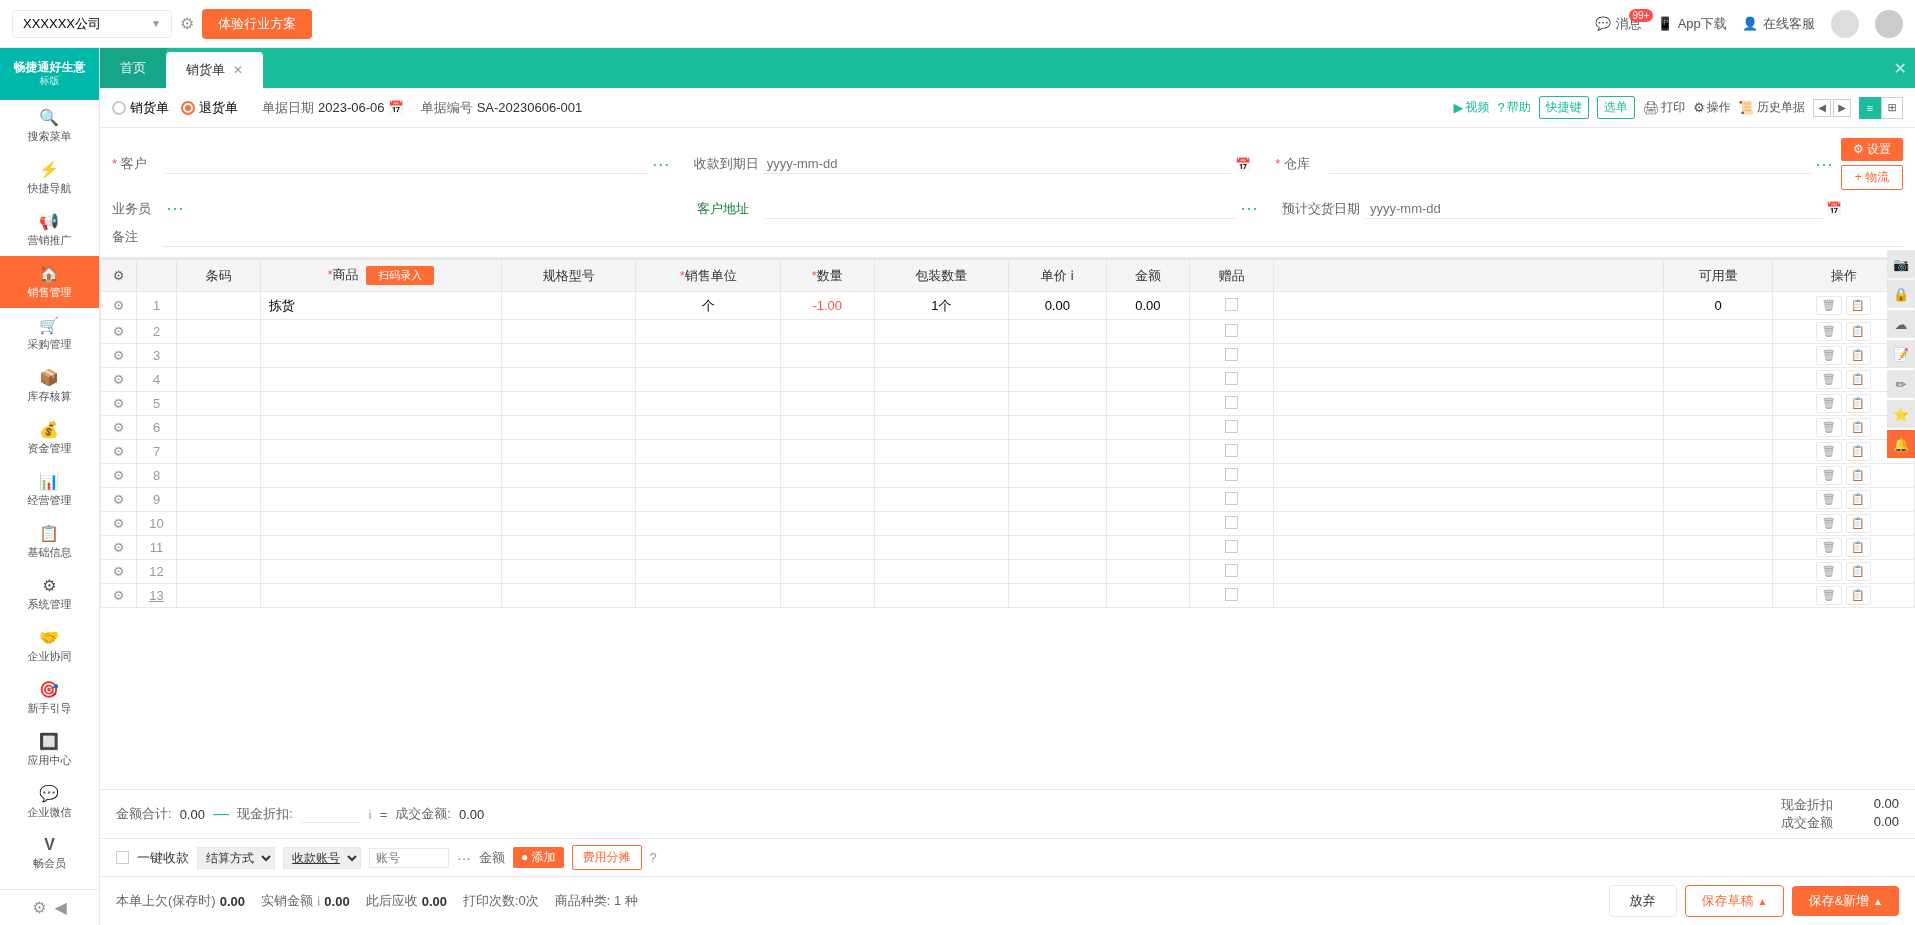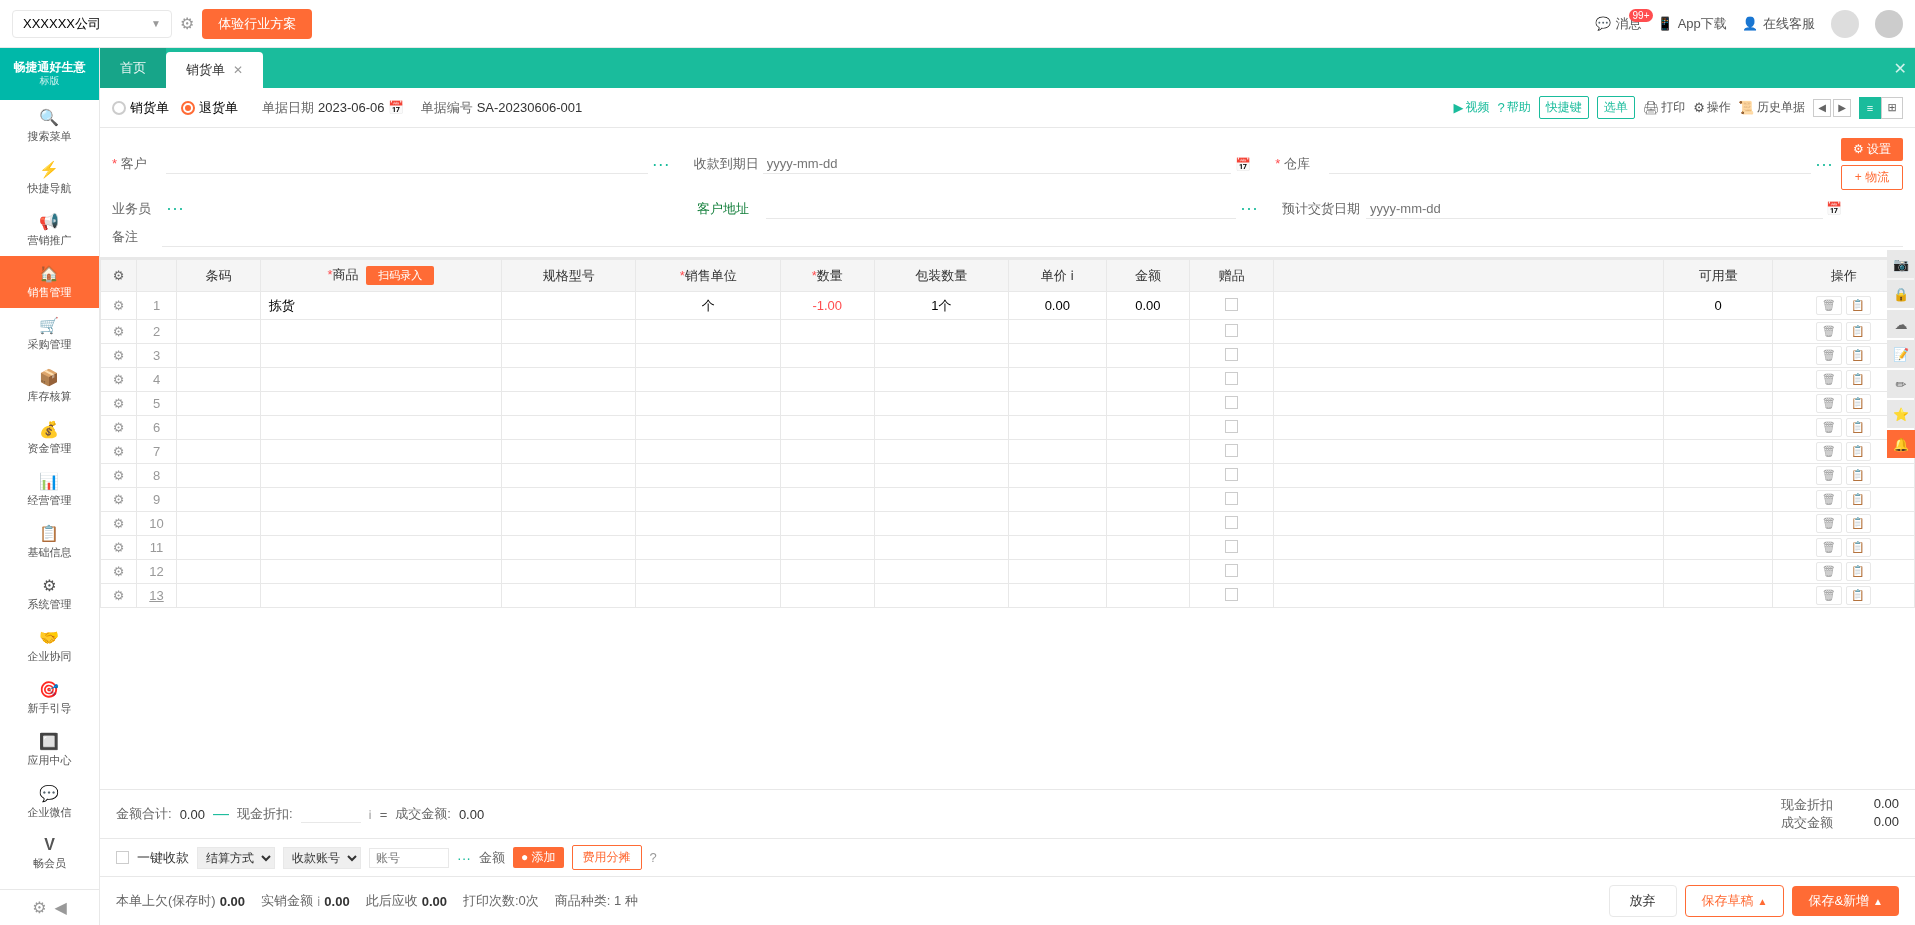--- a/index.html
+++ b/index.html
@@ -548,21 +548,21 @@
           </div>
         </div>
       </div>
 
       <div style="background:#fff;border-top:1px solid #e8e8e8;padding:6px 16px;display:flex;align-items:center;gap:8px;flex-shrink:0;font-size:12px;">
         <span style="width:13px;height:13px;border:1px solid #ccc;display:inline-block;cursor:pointer;"></span>
         <span style="color:#333;">一键收款</span>
         <select style="border:1px solid #e8e8e8;padding:2px 4px;font-size:12px;outline:none;color:#333;">
           <option>结算方式</option>
         </select>
-        <select style="border:1px solid #e8e8e8;padding:2px 4px;font-size:12px;outline:none;color:#333;">
+        <select style="border:1px solid #e8e8e8;padding:2px 4px;font-size:12px;outline:none;color:#333;text-decoration:underline;">
           <option>收款账号</option>
         </select>
         <input type="text" placeholder="账号" style="border: 1px solid rgb(232, 232, 232); padding: 2px 6px; font-size: 12px; outline: none; width: 80px;">
         <span style="color:#1abc9c;cursor:pointer;font-size:14px;">···</span>
         <span style="color:#666;">金额</span>
         <button style="background:#ff6b35;color:#fff;border:none;padding:2px 8px;border-radius:2px;cursor:pointer;font-size:12px;display:flex;align-items:center;gap:2px;">● 添加</button>
         <button style="background:#fff;border:1px solid #ff6b35;color:#ff6b35;padding:3px 10px;border-radius:2px;cursor:pointer;font-size:12px;">费用分摊</button>
         <span style="color:#999;cursor:pointer;">?</span>
       </div>
 

